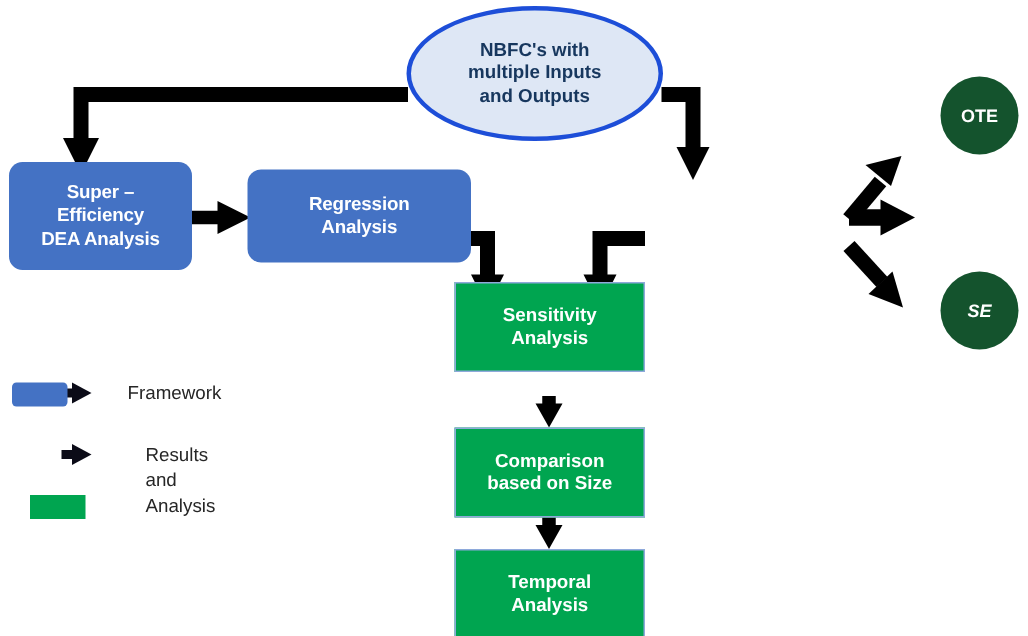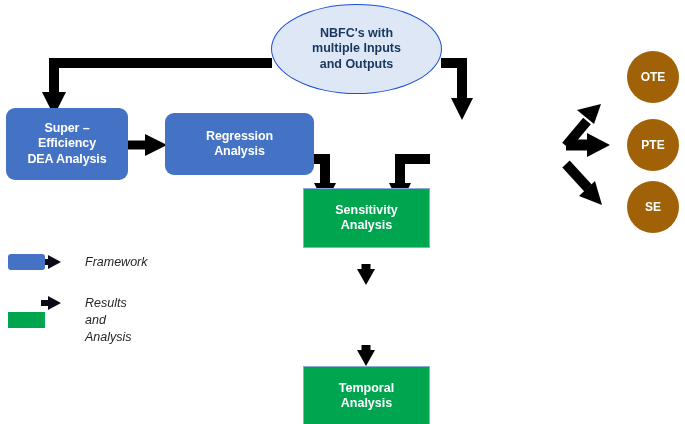--- a/index.html
+++ b/index.html
@@ -50,41 +50,40 @@
     font-size: 12.5px;
     letter-spacing: -0.1px;
   }
   .node-green {
     background: #00A550;
     border: 1px solid #8EA9DB;
     font-size: 12.5px;
   }
   .node-ellipse {
     background: #DEE7F5;
-    border: 1px solid #1d4ed8;
+    border: 3px solid #1d4ed8;
     border-radius: 50%;
     color: #17375E;
     font-size: 12.5px;
   }
   .node-circle {
-    background: #a16207;
+    background: #14532d;
     border-radius: 50%;
     font-size: 12px;
   }
 
   
   #legend {
     position: absolute;
     z-index: 4;
   }
   .legend-row {
     position: absolute;
     display: flex;
-    align-items: center;
-    font-style: italic;
+    align-items: flex-end;
   }
   .legend-swatch {
     width: 37px;
     height: 16px;
     border-radius: 3px;
     flex: 0 0 auto;
   }
   .legend-swatch.sq { border-radius: 0; }
   .legend-arrow {
     width: 30px;
@@ -178,46 +177,46 @@
 
   <div class="node node-blue" style="left:165px; top:113px; width:149px; height:62px;">
     <span class="lbl">Regression<br>Analysis</span>
   </div>
 
 
   <div class="node node-green" style="left:303px; top:188px; width:127px; height:60px;">
     <span class="lbl">Sensitivity<br>Analysis</span>
   </div>
 
+  <div class="node node-green" style="left:303px; top:285px; width:127px; height:60px;">
+    <span class="lbl">Comparison<br>based on Size</span>
+  </div>
 
   <div class="node node-green" style="left:303px; top:366px; width:127px; height:60px;">
     <span class="lbl">Temporal<br>Analysis</span>
   </div>
 
   <div class="node node-circle" style="left:627px; top:51px; width:52px; height:52px;">
     <span class="lbl">OTE</span>
   </div>
 
-  <div class="node node-circle" style="left:627px; top:119px; width:52px; height:52px;">
-    <span class="lbl">PTE</span>
-  </div>
-
-  <div class="node node-circle" style="left:627px; top:181px; width:52px; height:52px;">
+
+  <div class="node node-circle" style="left:627px; top:181px; width:52px; height:52px;font-style:italic;">
     <span class="lbl">SE</span>
   </div>
 
   <div id="legend">
 
     <div class="legend-row" style="left:8px; top:254px;">
       <span class="legend-swatch" style="background:#4472C4;"></span>
       <span class="legend-arrow"></span>
       <span class="legend-text">Framework</span>
     </div>
 
-    <div class="legend-row" style="left:8px; top:295px;">
+    <div class="legend-row" style="left:20px; top:295px;">
       <span class="legend-swatch sq" style="background:#00A550;"></span>
       <span class="legend-arrow"></span>
       <span class="legend-text">Results and<br>Analysis</span>
     </div>
 
   </div>
 
 </div>
 
 </body></html>

